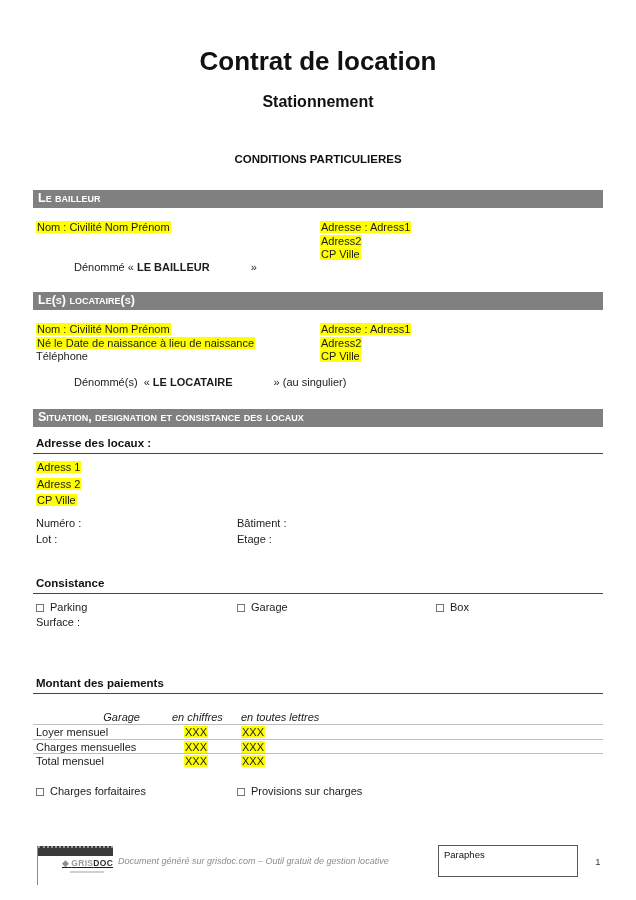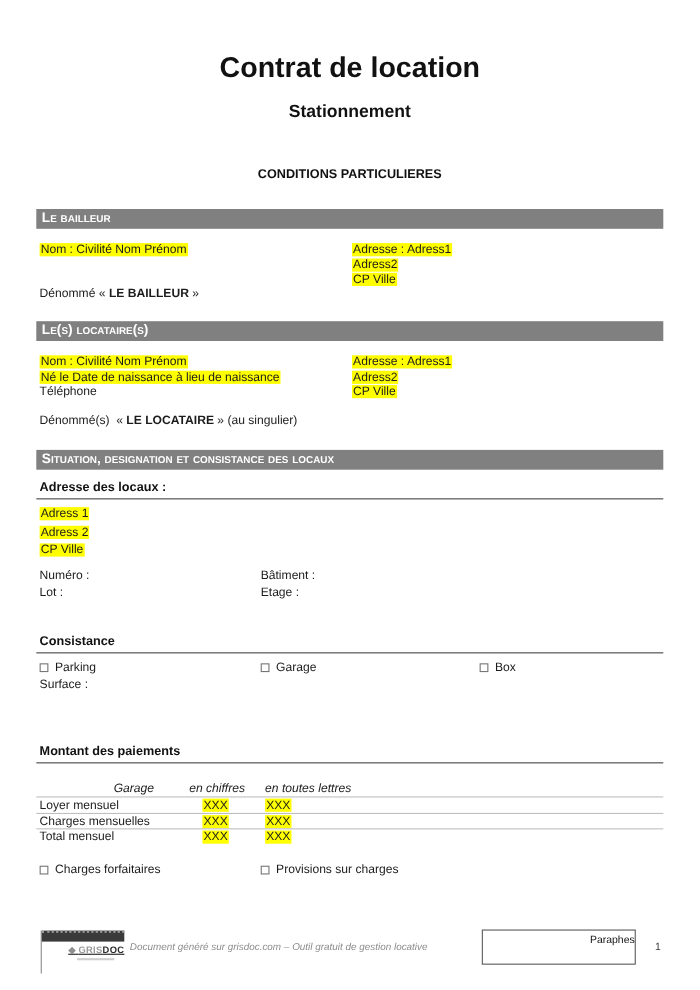--- a/index.html
+++ b/index.html
@@ -18,41 +18,41 @@
     left:33px; width:570px; height:18px; background:#808080;
     color:#ffffff; font-weight:bold; font-variant:small-caps;
     font-size:12.5px; line-height:17px; padding-left:5px;
   }
   .hl { background:#ffff00; padding:0 1px; }
   .col { line-height:13.5px; }
   .col16 { line-height:16.5px; }
   .b { font-weight:bold; }
   .sub-heading { font-weight:bold; font-size:11.5px; color:#111; }
   .rule { left:33px; width:570px; height:1px; background:#454545; }
-  .pre { white-space:pre-wrap; }
+  .pre { white-space:pre-wrap;margin-left:38px; }
   .cb {
     display:inline-block; width:8px; height:8px; border:1px solid #767676;
     background:#fff; margin-right:6px; vertical-align:-1px;
   }
   .it { font-style:italic; }
   .tbl { left:33px; top:710px; width:570px; height:62px; }
   .tbl .cell { position:absolute; line-height:13px; }
   .tline { position:absolute; left:0; width:570px; height:1px; background:#bfbfbf; }
   .logo-bar {
     left:38px; top:846px; width:75px; height:10px; background:#3a3a3a;
     border-top:2px dotted #9a9a9a;
   }
   .logo-vline { left:37px; top:846px; width:1px; height:39px; background:#8a8a8a; }
   .logo-row { left:62px; top:858px; font-size:8.5px; line-height:10px;text-decoration:underline; }
   .logo-cube { color:#8f8f8f; font-size:9px; }
   .logo-gris { color:#9a9a9a; font-weight:bold; letter-spacing:0.3px; }
   .logo-doc { color:#2d2d2d; font-weight:bold; letter-spacing:0.3px; }
   .logo-tag { left:70px; top:871px; width:34px; height:2px; background:#cfcfcf; }
   .disclaimer { left:118px; top:856px; font-size:9px; font-style:italic; color:#8c8c8c; }
-  .paraphes-box { left:438px; top:845px; width:140px; height:32px; border:1px solid #595959;text-align:right; }
+  .paraphes-box { left:438px; top:845px; width:140px; height:32px; border:1px solid #595959; }
   .paraphes-label { font-size:9.5px; color:#111; padding:3px 0 0 5px; }
   .pagenum { left:588px; top:856px; width:20px; text-align:center; font-size:9.5px; color:#3a3a3a; }
 </style>
 </head>
 <body>
 
 <div class="page">
 
   <div class="abs centered doc-title" style="top:46px">Contrat de location</div>
   <div class="abs centered doc-subtitle" style="top:93px">Stationnement</div>

